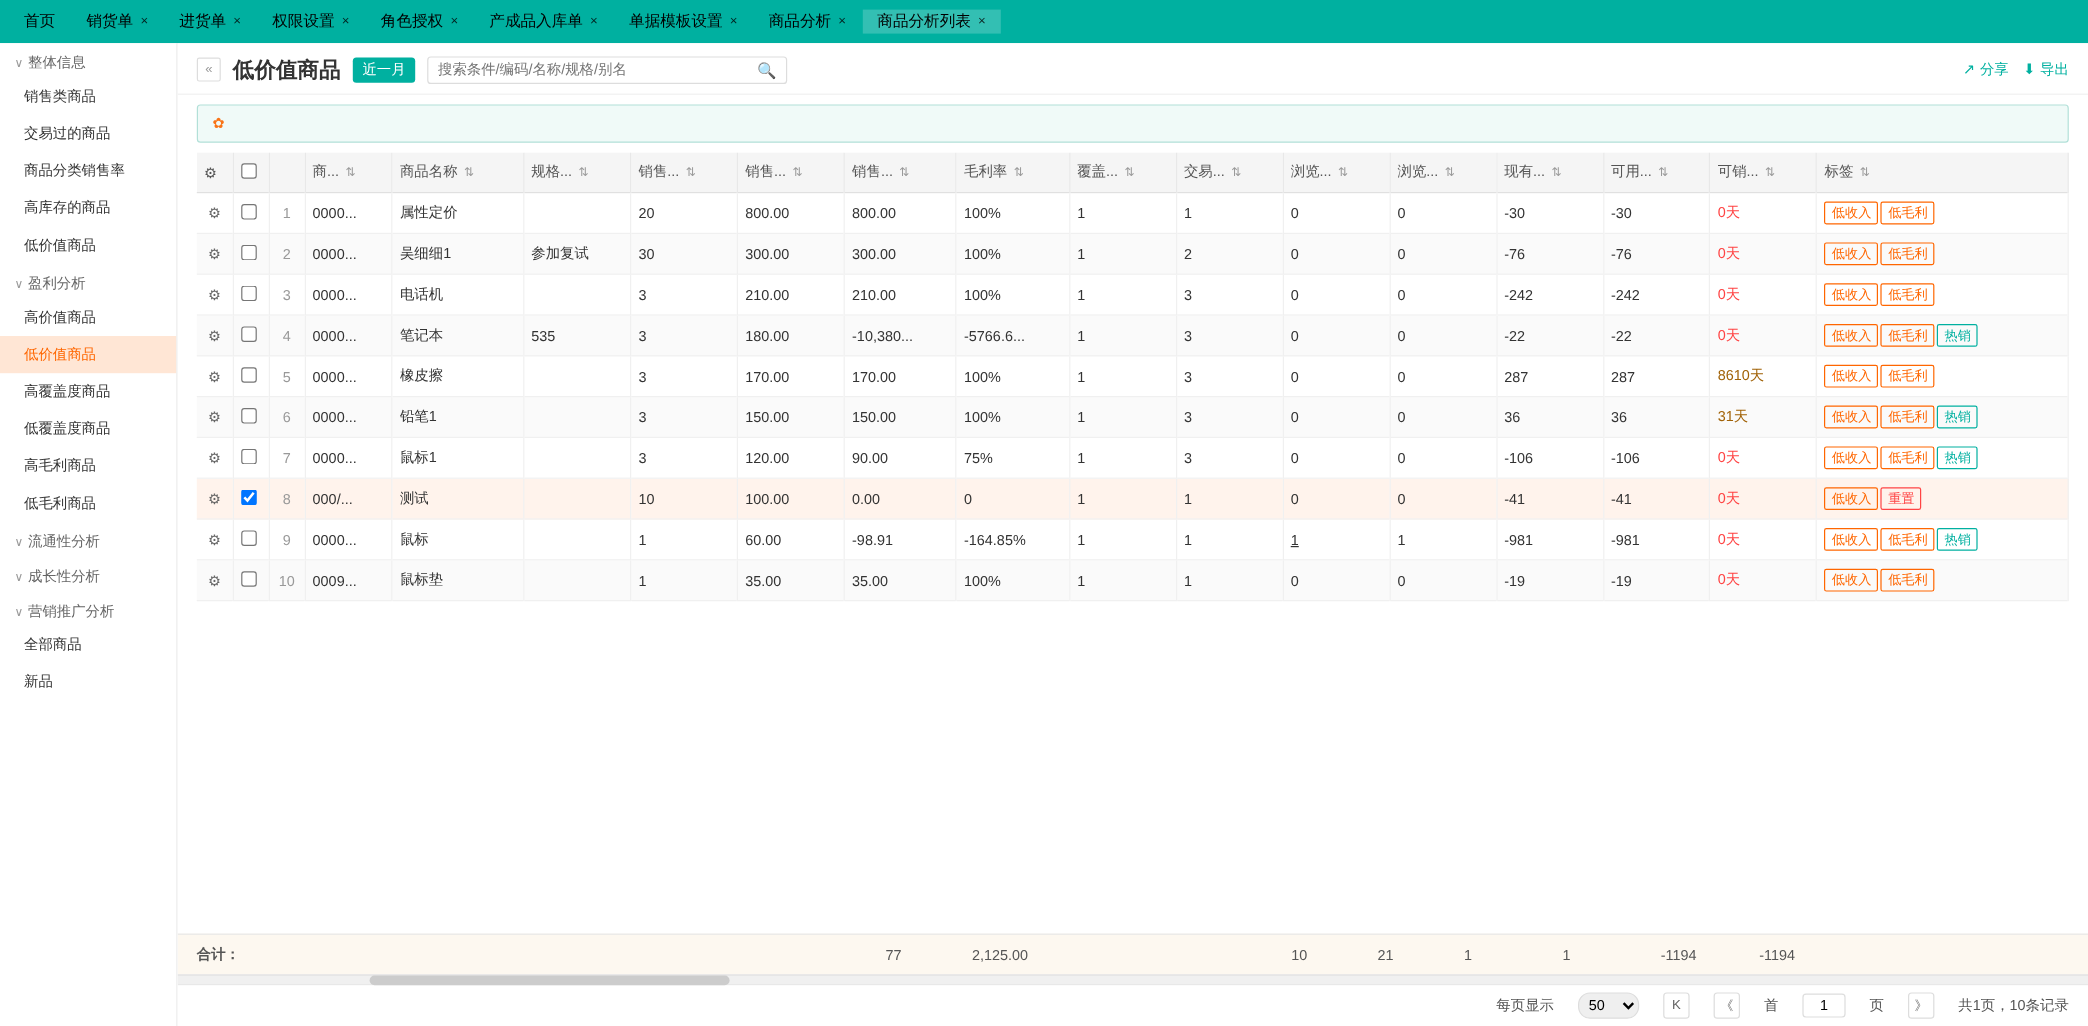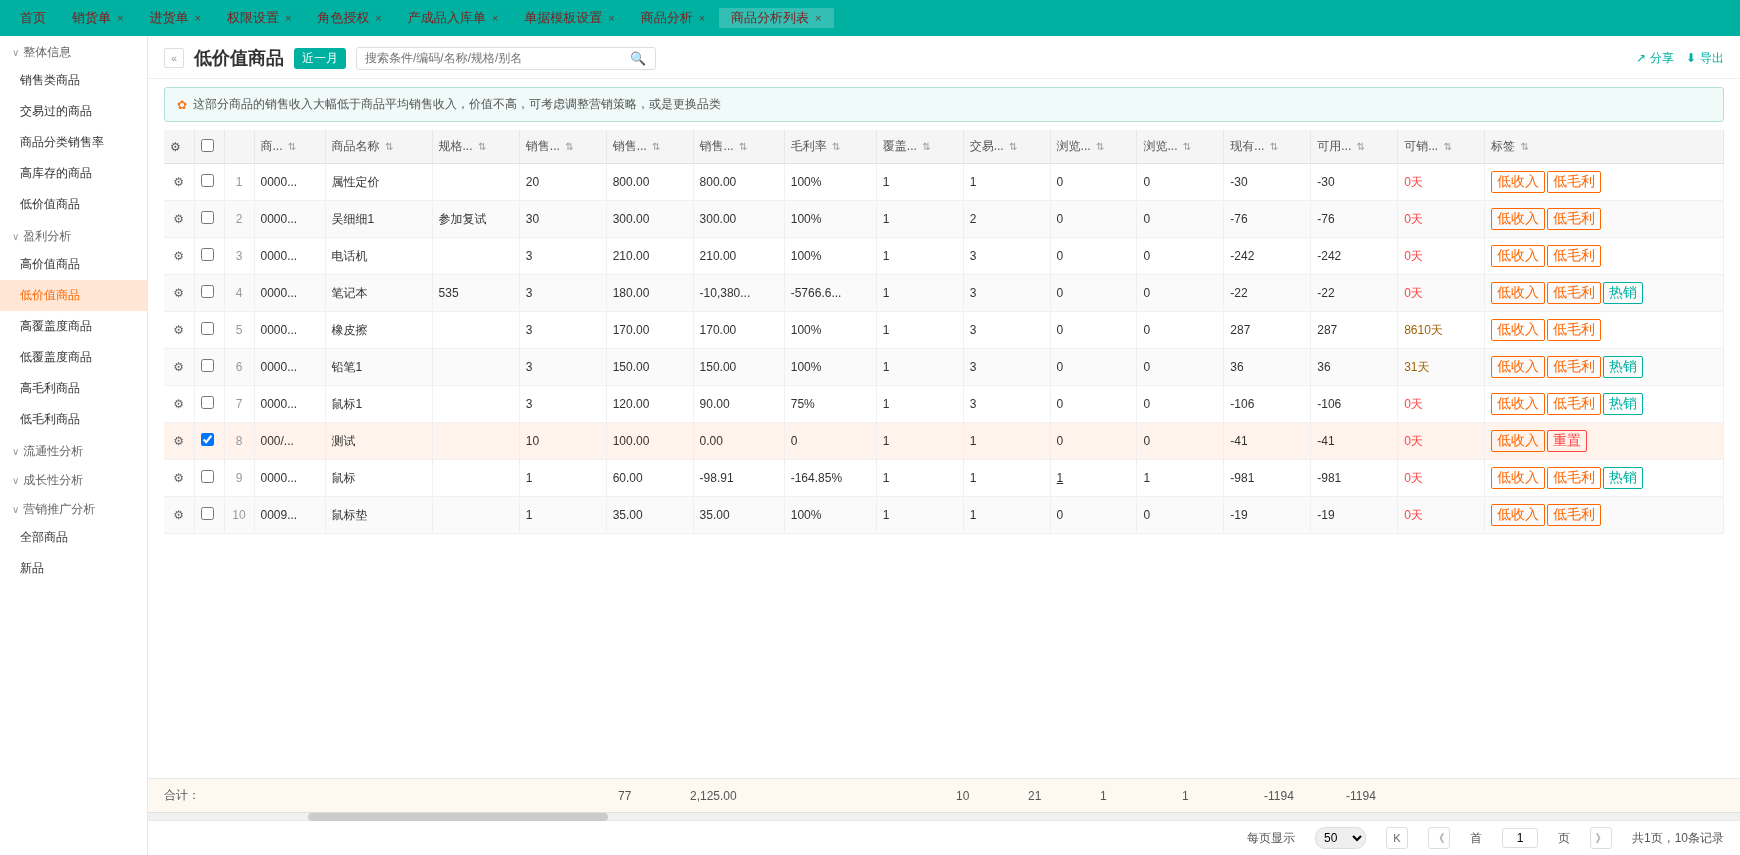--- a/index.html
+++ b/index.html
@@ -8,21 +8,21 @@
     
     .top-nav {
       display: flex;
       align-items: center;
       background: #00b0a0;
       height: 36px;
       padding: 0 8px;
       gap: 2px;
     }
     .nav-item {
-      color: #7f1d1d;
+      color: #000000;
       padding: 0 12px;
       height: 20px;
       display: flex;
       align-items: center;
       cursor: pointer;
       white-space: nowrap;
       font-size: 13px;
     }
     .nav-item.active { background: rgba(255,255,255,0.2); }
     .nav-item .close-x { margin-left: 6px; opacity: 0.8; font-size: 11px; }
@@ -175,21 +175,21 @@
     tbody td {
       padding: 7px 6px;
       color: #333;
       white-space: nowrap;
       border-right: 1px solid #f0f0f0;
     }
     .tag {
       display: inline-block;
       padding: 1px 5px;
       border-radius: 2px;
-      font-size: 14px;
+      font-size: 11px;
       margin-right: 2px;
       font-family: Liberation Mono, monospace;
     }
     .tag-orange { color: #ff6600; border: 1px solid #ff6600; }
     .tag-green { color: #00b0a0; border: 1px solid #00b0a0; }
     .tag-red { color: #ff4444; border: 1px solid #ff4444; }
     .zero-days { color: #ff4444; }
     .days-val { color: #a16207; }
     .underline { text-decoration: underline; cursor: pointer; }
     .checkbox-cell { width: 30px; }
@@ -199,25 +199,26 @@
     
     .footer-bar {
       border-top: 1px solid #e8e8e8;
       padding: 8px 16px;
       display: flex;
       align-items: center;
       background: #fdf8f0;
       font-size: 12px;
       color: #555;
     }
-    .footer-label { font-weight: normal; margin-right: 10px; }
+    .footer-label { font-weight: bold; }
     .footer-cells {
       display: flex;
       gap: 12px;
       flex: 1;
+      justify-content: flex-end;
     }
     .footer-cell {
       padding: 0 6px;
       min-width: 80px;
     }
 
     
     .pagination-bar {
       display: flex;
       align-items: center;
@@ -339,21 +340,20 @@
         </div>
         <div class="action-btn">
           <span>⬇</span>
           <span>导出</span>
         </div>
       </div>
     </div>
 
     <div class="info-banner">
       <span class="info-icon">✿</span>
-      <span>这部分商品的销售收入大幅低于商品平均销售收入，价值不高，可考虑调整营销策略，或是更换品类</span>
     </div>
 
     <div class="table-wrapper">
       <table>
         <thead>
           <tr>
             <th>⚙</th>
             <th><input type="checkbox" style=""></th>
             <th></th>
             <th>商... <span class="sort-icon">⇅</span></th>

